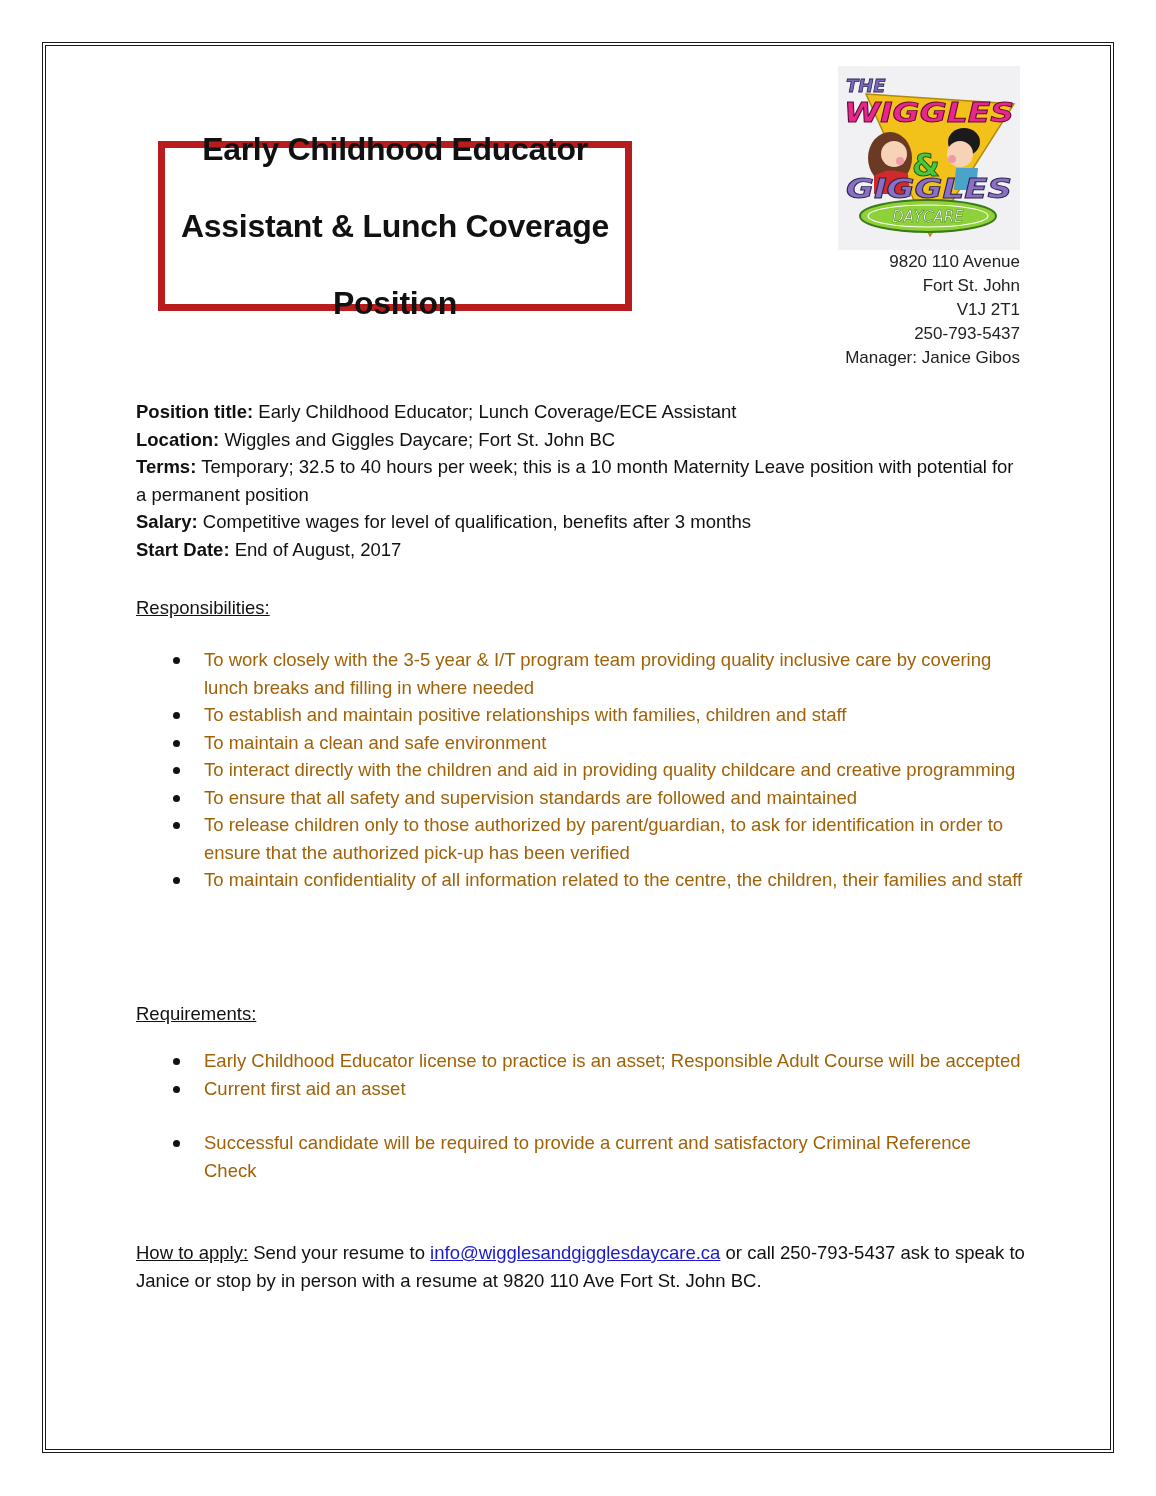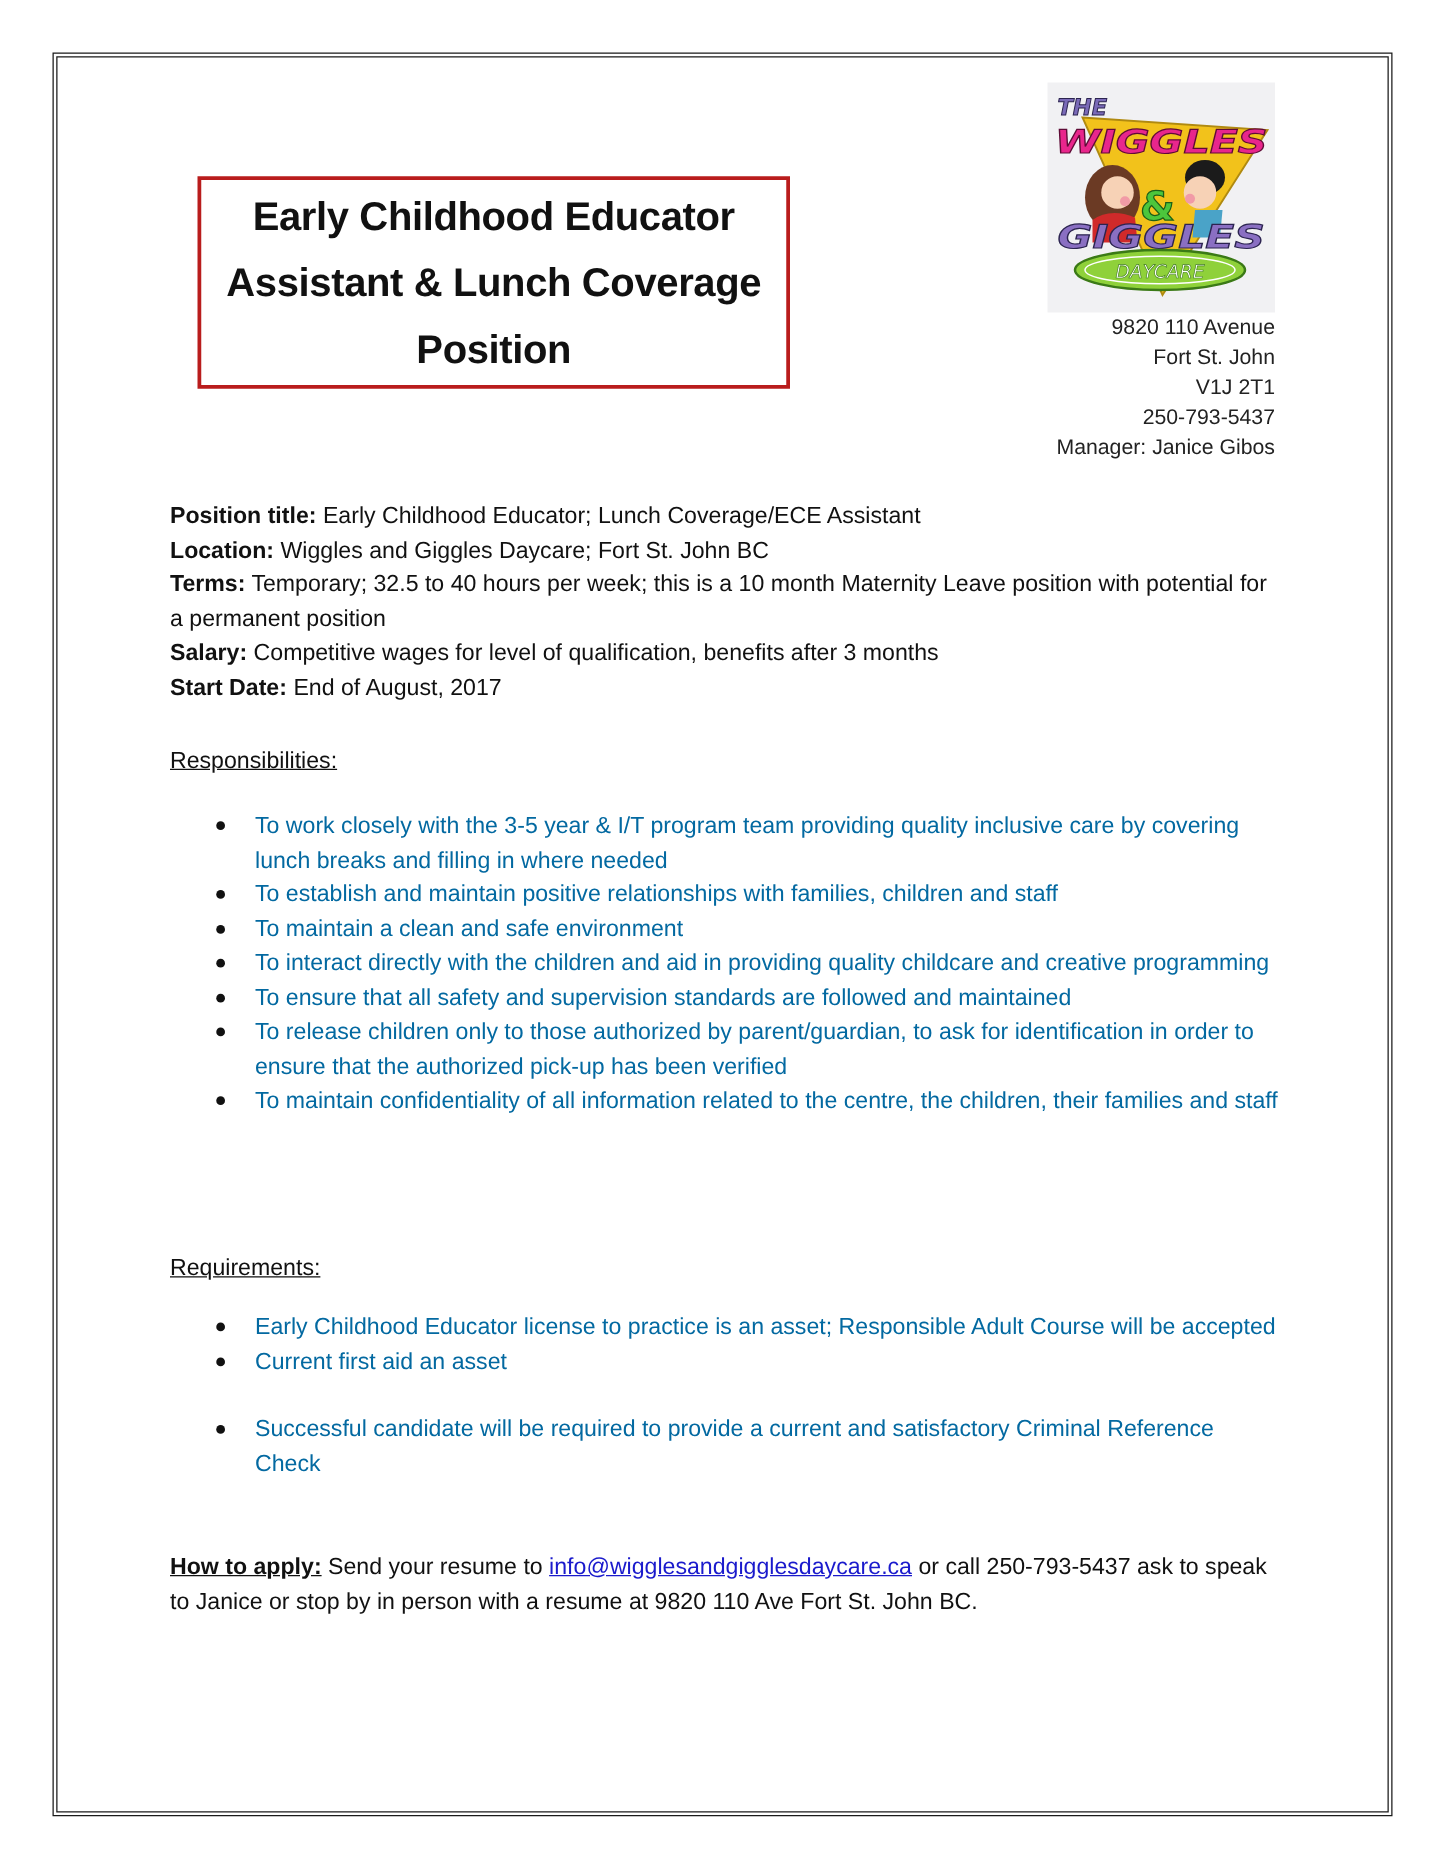--- a/index.html
+++ b/index.html
@@ -13,23 +13,24 @@
     .page-border-outer {
       position: absolute; left: 42px; top: 42px; width: 1072px; height: 1411px;
       border: 1.5px solid #1a1a1a;
     }
     .page-border-inner {
       position: absolute; left: 45px; top: 45px; width: 1066px; height: 1405px;
       border: 1.5px solid #1a1a1a;
     }
     .title-box {
       position: absolute; left: 158px; top: 141px; width: 474px; height: 170px;
-      border: 3px solid #b91c1c;
+      border: 7px solid #b91c1c;
       display: flex; flex-direction: column; align-items: center; justify-content: center;
       text-align: center;
+      gap: 24px;
     }
     .title-line {
       font-weight: bold; font-size: 32px; line-height: 53px; color: #111;
       white-space: nowrap; letter-spacing: -0.3px;
     }
     .logo {
       position: absolute; left: 838px; top: 66px; width: 182px; height: 184px;
       background: #f1f1f3;
     }
     .address {
@@ -40,36 +41,36 @@
       position: absolute; left: 136px; top: 398px; width: 890px;
       font-size: 18.5px; line-height: 27.5px; color: #111;
     }
     .info b { font-weight: bold; margin-top: 12px; }
     .section-heading {
       position: absolute; left: 136px; font-size: 18.5px; line-height: 27px;
       text-decoration: underline; color: #111;
     }
     .bullets {
       position: absolute; left: 136px; width: 890px;
-      font-size: 18.5px; line-height: 27.5px; color: #0369a1;
+      font-size: 18.5px; line-height: 27.5px; color: #a16207;
       list-style: none;
     }
     .bullets li {
       position: relative; padding-left: 68px;
     }
     .bullets li::before {
       content: ""; position: absolute; left: 37px; top: 11px;
       width: 7px; height: 7px; border-radius: 50%; background: #111;
     }
     .req li.gap { margin-top: 27px; }
     .apply {
       position: absolute; left: 136px; top: 1239px; width: 890px;
       font-size: 18.5px; line-height: 27.5px; color: #111;
     }
-    .apply .lbl { font-weight: bold; text-decoration: underline; text-align: center; }
+    .apply .lbl { font-weight: normal; text-decoration: underline; text-align: center; }
     .apply a { color: #1a1acc; text-decoration: underline; }
   </style>
 </head>
 <body>
 
 <div class="page-border-outer"></div>
 <div class="page-border-inner"></div>
 
 <div class="title-box">
   <div class="title-line">Early Childhood Educator</div>

